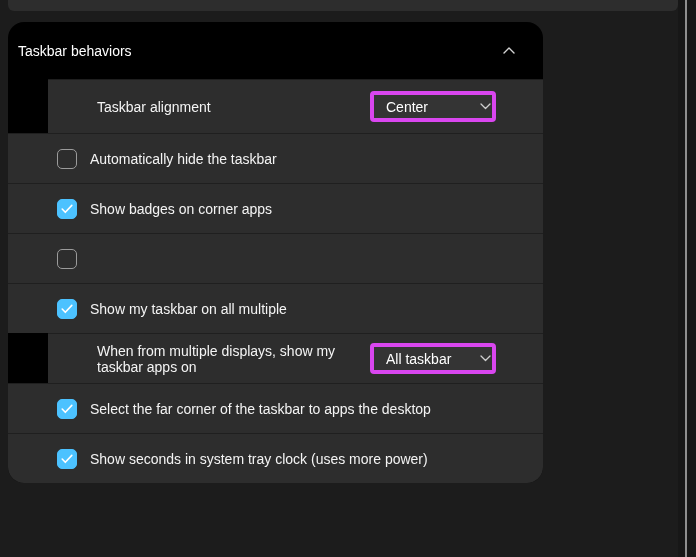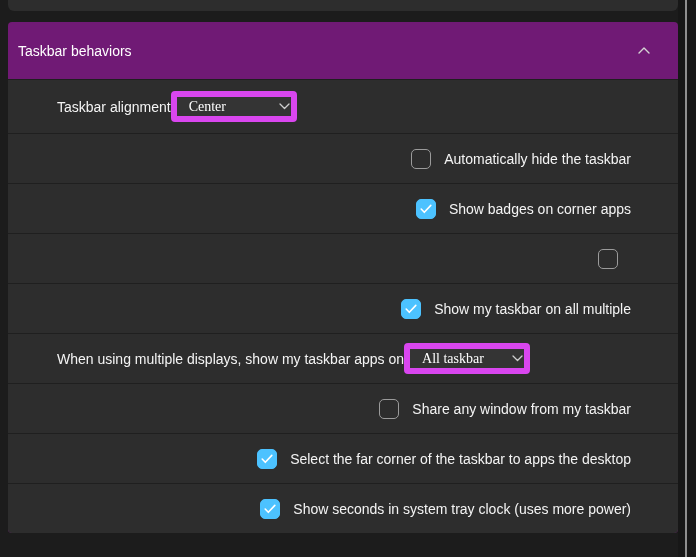--- a/index.html
+++ b/index.html
@@ -17,45 +17,44 @@
   .prev-card {
     position: absolute; left: 8px; top: 0;
     width: 670px; height: 11px;
     background: #2d2d2d;
     border-radius: 0 0 6px 6px;
   }
 
   
   .expander {
     position: absolute; left: 8px; top: 22px;
-    width: 670px;
-    background: #701a75;
-    border-radius: 4px;
+    width: 535px;
+    background: #000000;
+    border-radius: 16px;
     overflow: hidden;
   }
   .exp-header {
     height: 57px;
     display: flex; align-items: center; justify-content: space-between;
     padding: 0 21px 0 10px;
     cursor: pointer;
   }
   .exp-title { font-size: 14px; color: #ffffff; line-height: 18px; }
   .exp-subtitle { font-size: 12px; color: #9d9d9d; line-height: 15px; margin-top: 3px; }
   .chev-up-btn { display: flex; align-items: center; justify-content: center; width: 26px; height: 26px; }
 
   .row {
     height: 50px;
     border-top: 1px solid #1f1f1f;
     display: flex; align-items: center;
     padding: 0 47px 0 49px;
     background: #2d2d2d;
-    justify-content: flex-end;
   }
   #rows .row:first-child { height: 54px; }
-  .row.dd-row { justify-content: flex-start; }
+  .row.dd-row { justify-content: space-between; margin-left: 40px; }
   .row-label { font-size: 14px; color: #f4f4f4; }
 
   
   .cbwrap { display: flex; align-items: center; cursor: pointer; }
   .cbbox {
     width: 20px; height: 20px; flex: 0 0 20px;
     border: 1px solid #9b9b9b;
     border-radius: 5px;
     background: transparent;
     display: flex; align-items: center; justify-content: center;
@@ -63,26 +62,26 @@
   }
   .cbbox .check { display: none; }
   .cbbox.checked { background: #4cc2ff; border-color: #4cc2ff; }
   .cbbox.checked .check { display: block; }
   .cblabel { font-size: 14px; color: #f4f4f4; }
 
   
   .dropdown {
     min-width: 126px; height: 31px;
     background: #343434;
-    border: 6px solid #d946ef;
+    border: 4px solid #d946ef;
     border-radius: 4px;
     display: flex; align-items: center; justify-content: space-between;
     padding: 0 1px 0 12px;
     cursor: pointer;
-    font-family: Liberation Serif, serif;
+    font-family: Liberation Sans, sans-serif;
   }
   .ddvalue { font-size: 14px; color: #ffffff; }
 
   
   .right-gutter {
     position: absolute; left: 678px; top: 0;
     width: 18px; height: 557px;
     background: #171717;
   }
   .scroll-line {
@@ -152,37 +151,29 @@
       <span class="cbbox checked">
         <svg class="check" width="12" height="10" viewBox="0 0 12 10">
                 <path d="M1.2 5l3.1 3.3L10.8 1.4" fill="none" stroke="#ffffff" stroke-width="1.6" stroke-linecap="round" stroke-linejoin="round"></path>
               </svg>
       </span>
       <span class="cblabel">Show my taskbar on all multiple</span>
     </label>
   </div>
 
   <div class="row dd-row">
-    <span class="row-label">When using multiple displays, show my taskbar apps on</span>
+    <span class="row-label">When from multiple displays, show my taskbar apps on</span>
     <button class="dropdown">
       <span class="ddvalue">All taskbar</span>
       <svg width="11" height="7" viewBox="0 0 11 7">
               <path d="M1 1l4.5 4.5L10 1" stroke="#cfcfcf" stroke-width="1.3" fill="none" stroke-linecap="round" stroke-linejoin="round"></path>
             </svg>
     </button>
   </div>
 
-  <div class="row cb-row">
-    <label class="cbwrap">
-      <span class="cbbox">
-        
-      </span>
-      <span class="cblabel">Share any window from my taskbar</span>
-    </label>
-  </div>
 
   <div class="row cb-row">
     <label class="cbwrap">
       <span class="cbbox checked">
         <svg class="check" width="12" height="10" viewBox="0 0 12 10">
                 <path d="M1.2 5l3.1 3.3L10.8 1.4" fill="none" stroke="#ffffff" stroke-width="1.6" stroke-linecap="round" stroke-linejoin="round"></path>
               </svg>
       </span>
       <span class="cblabel">Select the far corner of the taskbar to apps the desktop</span>
     </label>

